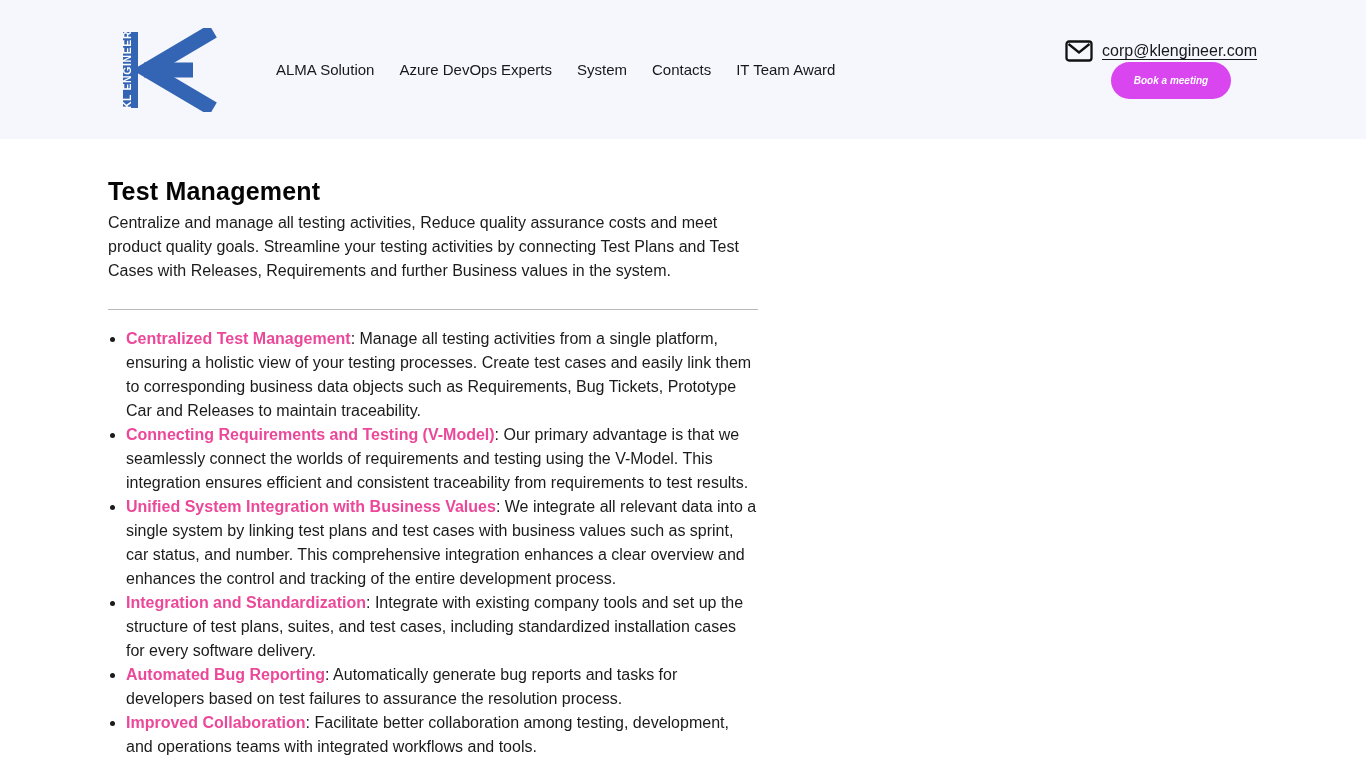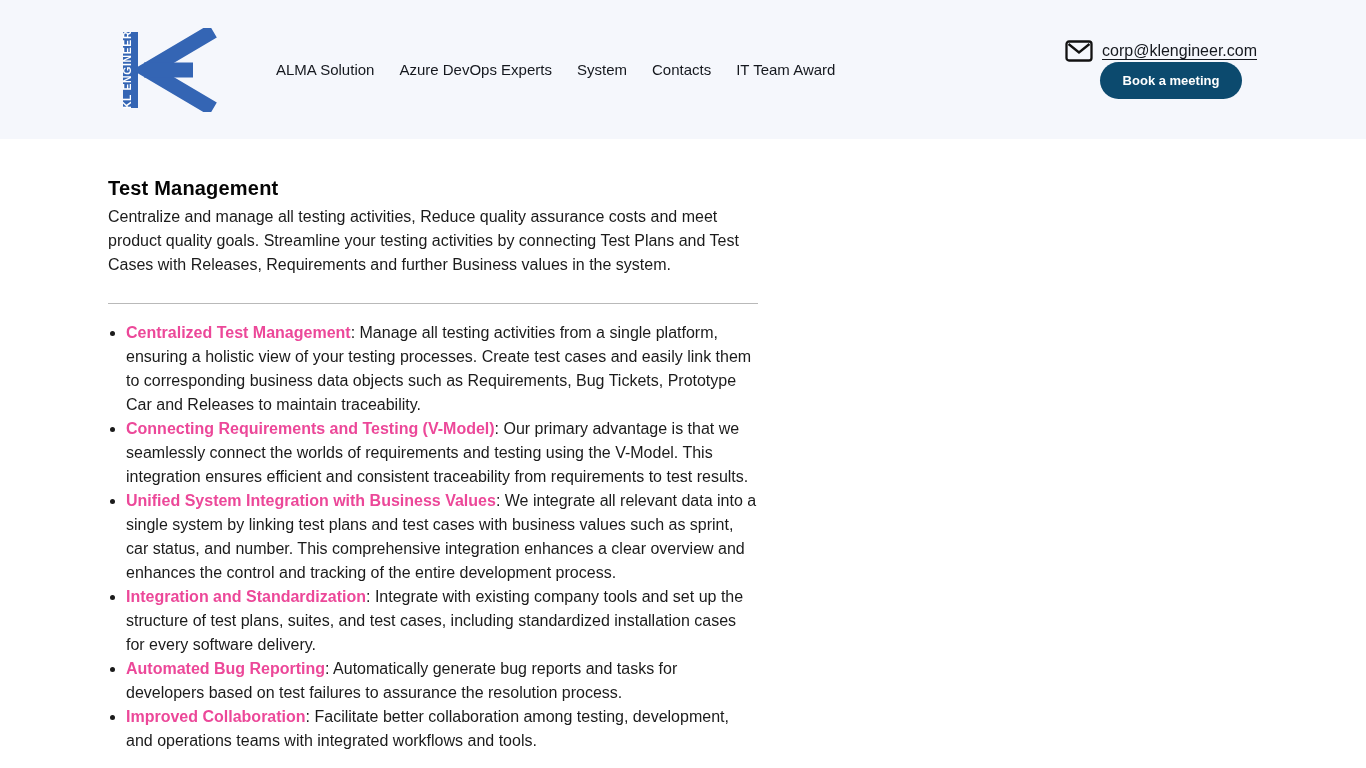--- a/index.html
+++ b/index.html
@@ -46,35 +46,36 @@
     text-decoration: underline;
     text-underline-offset: 3px;
     cursor: pointer;
   }
   .book-btn {
     margin-left: 20px;
     height: 37px;
     padding: 0 23px;
     border: none;
     border-radius: 19px;
-    background: #0c4a6e;
+    background: #d946ef;
     color: #ffffff;
     font-family: "Liberation Sans", sans-serif;
-    font-size: 13px;
+    font-size: 10px;
     font-weight: 700;
     cursor: pointer;
+    font-style: italic;
   }
   
   .content {
     padding-left: 108px;
     width: 758px;
   }
   .page-title {
     margin-top: 38px;
-    font-size: 20px;
+    font-size: 25px;
     font-weight: 700;
     color: #050505;
     letter-spacing: 0.2px;
   }
   .intro {
     margin-top: 5px;
     font-size: 16px;
     line-height: 24px;
     color: #1b1b1b;
     max-width: 650px;

